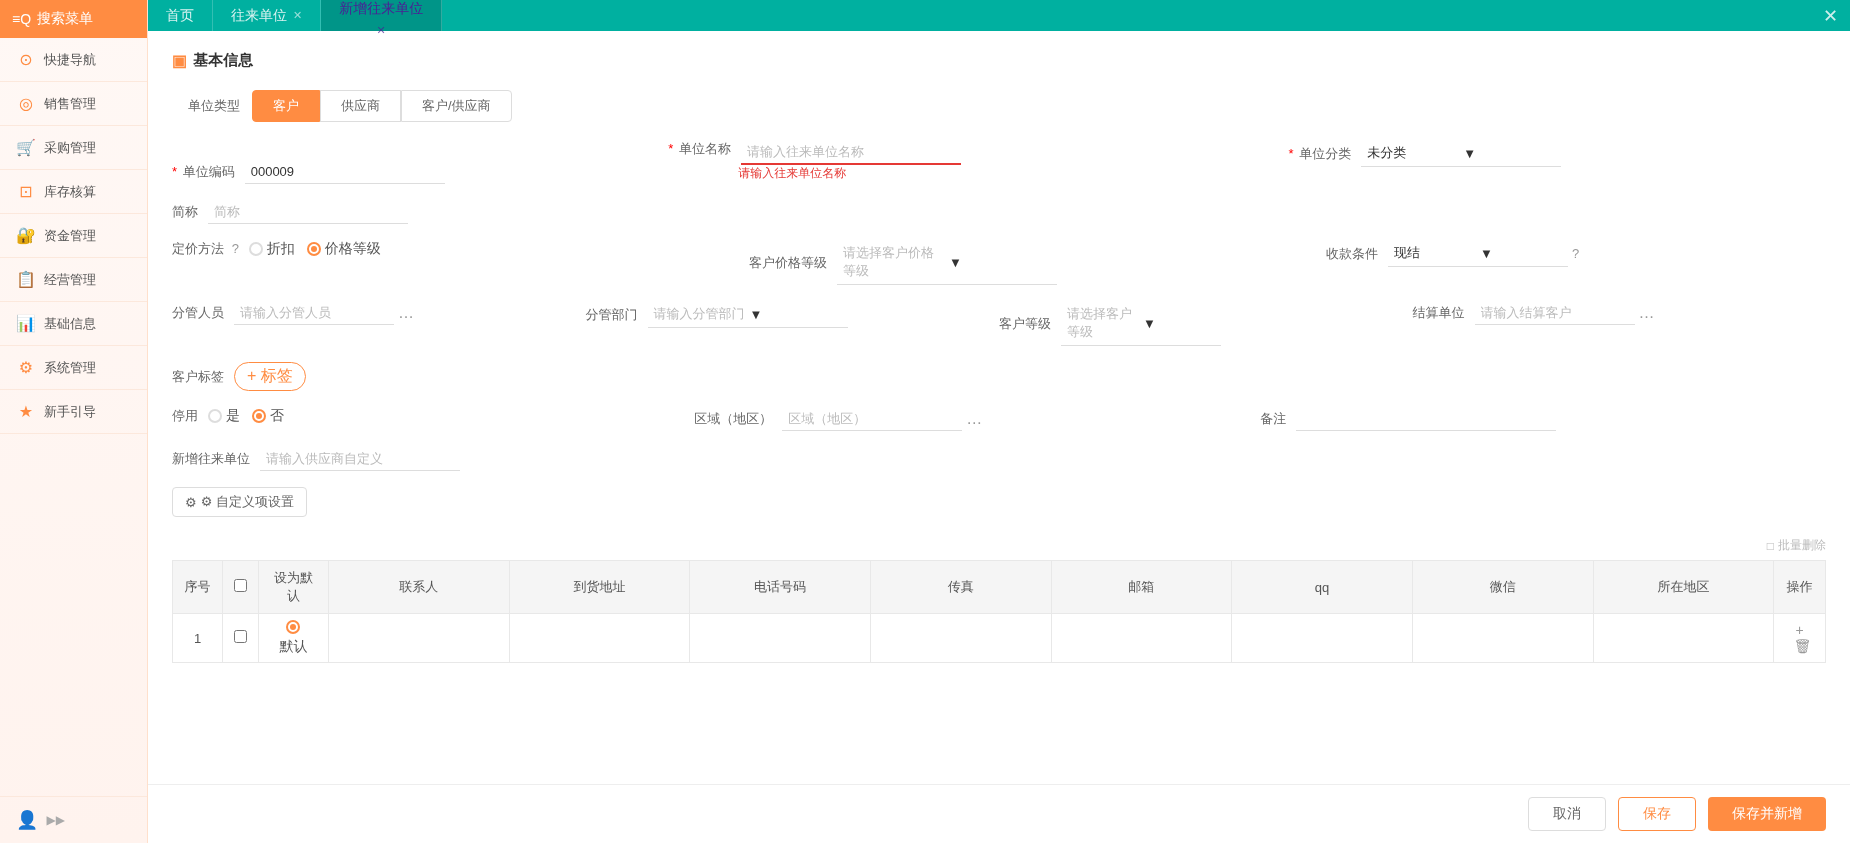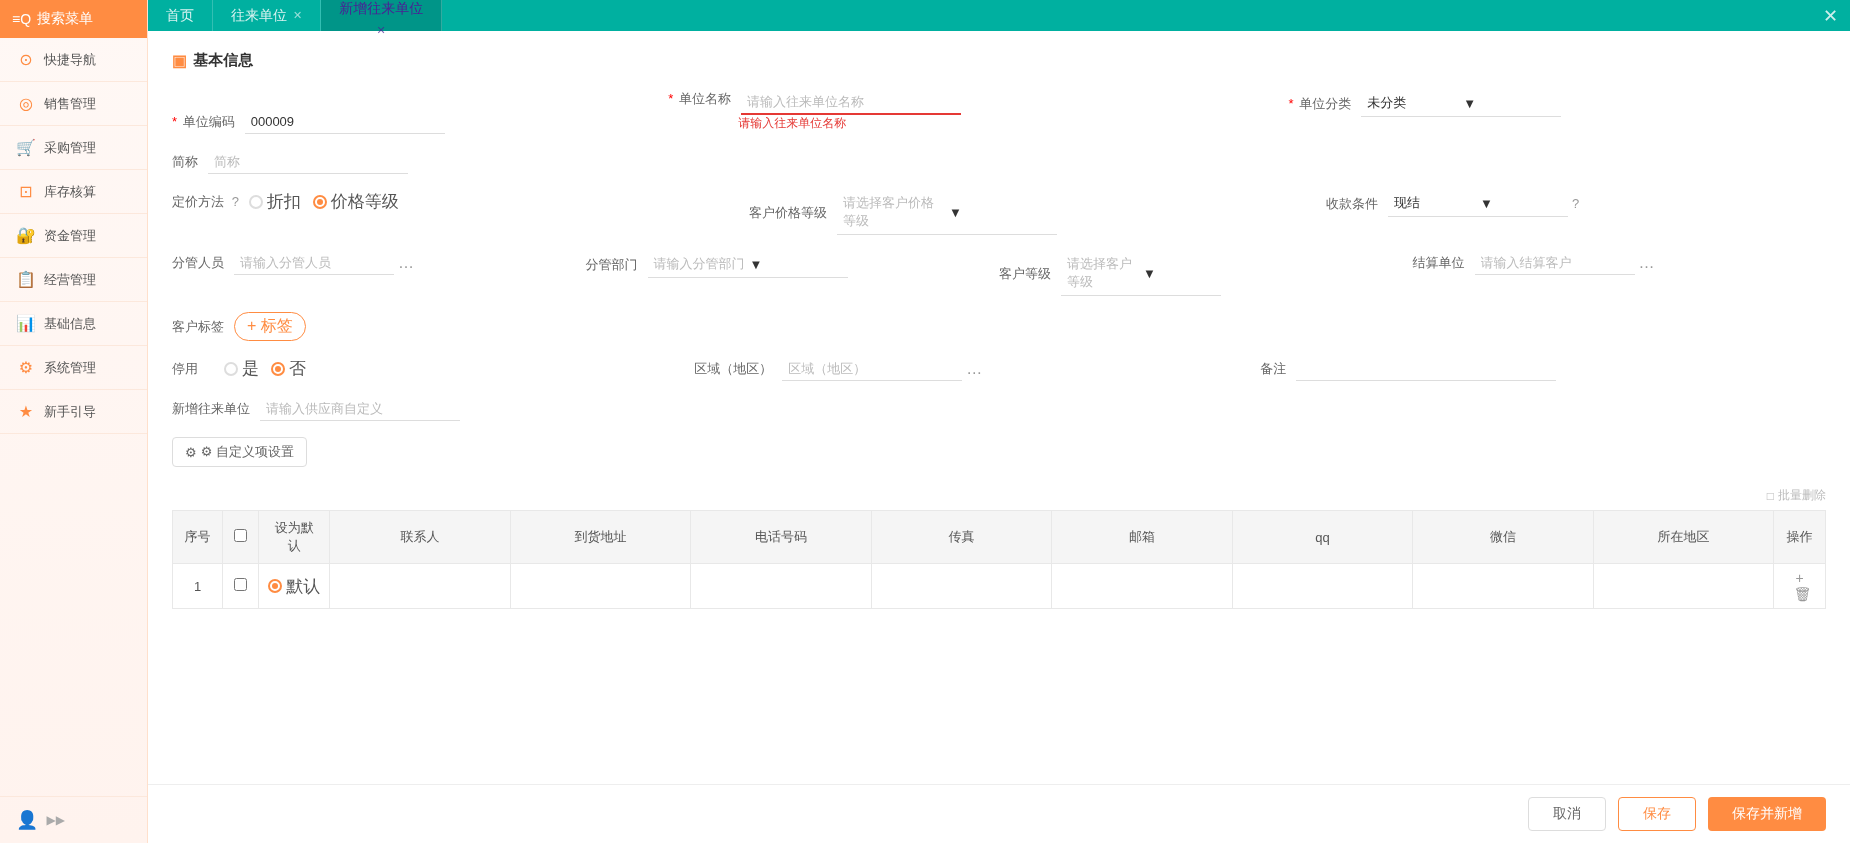--- a/index.html
+++ b/index.html
@@ -201,21 +201,21 @@
       min-width: 0;
     }
     .field-select span { flex: 1; color: #333; font-size: 13px; }
     .field-select .placeholder { color: #bbb; }
     .chevron { color: #999; font-size: 11px; margin-left: 4px; }
     .field-dots { color: #999; cursor: pointer; padding: 0 4px; font-size: 16px; }
     .help-icon { color: #999; cursor: pointer; margin-left: 4px; font-size: 13px; }
 
     
     .radio-group { display: flex; align-items: center; gap: 12px; }
-    .radio-option { display: flex; align-items: center; gap: 4px; cursor: pointer; font-size: 17px; color: #555; }
+    .radio-option { display: flex; align-items: center; gap: 4px; cursor: pointer; font-size: 14px; color: #555; }
     .radio-circle {
       width: 14px; height: 14px;
       border-radius: 50%;
       border: 2px solid #ddd;
       display: flex; align-items: center; justify-content: center;
     }
     .radio-circle.checked { border-color: #ff8c42; }
     .radio-circle.checked::after {
       content: '';
       width: 6px; height: 6px;
@@ -393,20 +393,26 @@
     </div>
   </div>
 
   <div class="form-area">
 
     <div class="section-title">
       <span class="section-title-icon">▣</span>
       <span>基本信息</span>
     </div>
 
+    <div class="unit-type-row">
+      <span class="unit-type-label">单位类型</span>
+      <button class="type-btn active">客户</button>
+      <button class="type-btn">供应商</button>
+      <button class="type-btn">客户/供应商</button>
+    </div>
 
     <div class="form-row">
 
       <div class="form-field" style="flex: 1.2; margin-top: 20px;">
         <span class="field-label">
           <span class="required-star">*</span>
           <span>单位编码</span>
         </span>
         <input class="field-input" type="text" style="max-width: 200px;" value="000009">
       </div>
@@ -513,21 +519,21 @@
 
     <div class="form-row">
       <div class="form-field">
         <span class="field-label">客户标签</span>
         <button class="tag-btn">+ 标签</button>
       </div>
     </div>
 
     <div class="form-row">
 
-      <div class="form-field" style="flex: 1.2; gap: 16px;">
+      <div class="form-field" style="flex: 1.2;">
         <span class="field-label">停用</span>
         <div class="radio-group">
           <label class="radio-option">
             <div class="radio-circle"></div>
             <span>是</span>
           </label>
           <label class="radio-option">
             <div class="radio-circle checked"></div>
             <span>否</span>
           </label>
@@ -580,21 +586,21 @@
           <th>微信</th>
           <th>所在地区</th>
           <th>操作</th>
         </tr>
       </thead>
       <tbody>
         <tr>
           <td>1</td>
           <td><input type="checkbox" style=""></td>
           <td>
-            <label class="radio-option" style="justify-content:center;">
+            <label class="radio-option" style="justify-content:center;flex-direction:column;">
               <div class="radio-circle checked"></div>
               <span>默认</span>
             </label>
           </td>
           <td><input type="text" style="border: none; width: 100%; outline: none; font-size: 13px;"></td>
           <td><input type="text" style="border: none; width: 100%; outline: none; font-size: 13px;"></td>
           <td><input type="text" style="border: none; width: 100%; outline: none; font-size: 13px;"></td>
           <td><input type="text" style="border: none; width: 100%; outline: none; font-size: 13px;"></td>
           <td><input type="text" style="border: none; width: 100%; outline: none; font-size: 13px;"></td>
           <td><input type="text" style="border: none; width: 100%; outline: none; font-size: 13px;"></td>

